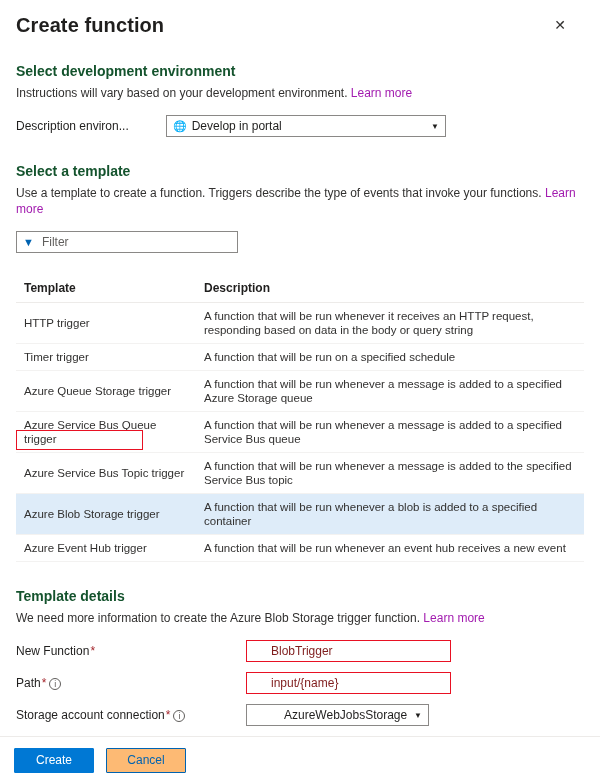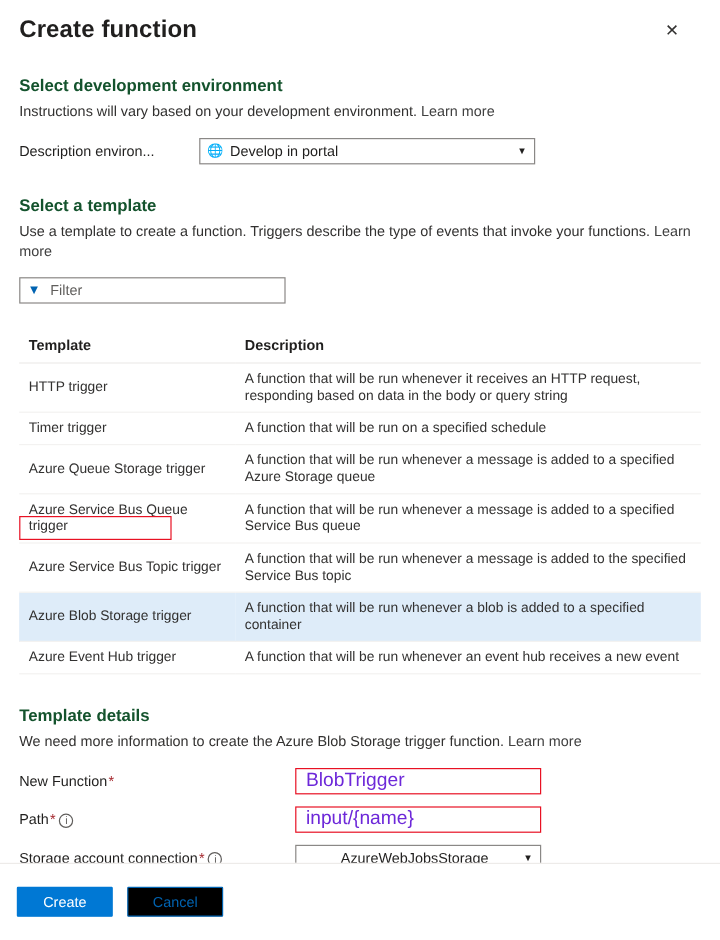--- a/index.html
+++ b/index.html
@@ -49,21 +49,21 @@
     color: #14532d;
     margin: 26px 0 6px 0;
   }
   .section-desc {
     font-size: 12px;
     color: #323130;
     line-height: 16px;
     margin-bottom: 14px;
   }
   a.link {
-    color: #404040;
+    color: #a21caf;
     text-decoration: none;
     cursor: pointer;
   }
 
   .field-row {
     display: flex;
     align-items: center;
     margin-bottom: 10px;
   }
   .field-label {
@@ -180,41 +180,41 @@
   .detail-label {
     width: 230px;
     flex: none;
     font-size: 12px;
     color: #201f1e;
   }
   .text-input {
     width: 205px;
     height: 22px;
     border: 1px solid #8a8886;
-    padding: 0 8px;
+    padding: 0 24px;
     font-family: "Liberation Sans", sans-serif;
-    font-size: 16px;
-    color: #6d28d9;
+    font-size: 12px;
+    color: #7f1d1d;
     background: #fff;
     outline: none;
   }
   .text-input.redborder { border: 1px solid #e81123; }
-  .conn-select { width: 205px; padding-left: 37px; }
+  .conn-select { width: 183px; padding-left: 37px; }
   .new-link-row {
     margin-left: 230px;
     margin-top: 2px;
     font-size: 16px;
   }
 
   .footer {
     position: absolute;
     left: 0;
     bottom: 0;
     width: 600px;
-    height: 64px;
+    height: 47px;
     border-top: 1px solid #edebe9;
     background: #ffffff;
     display: flex;
     align-items: center;
     padding-left: 14px;
     gap: 12px;
   }
   .btn {
     height: 25px;
     min-width: 80px;
@@ -222,21 +222,21 @@
     font-family: "Liberation Sans", sans-serif;
     cursor: pointer;
     border-radius: 1px;
   }
   .btn-primary {
     background: #0078d4;
     color: #ffffff;
     border: 1px solid #0078d4;
   }
   .btn-secondary {
-    background: #000000;
+    background: #fdba74;
     color: #0063b1;
     border: 1px solid #0063b1;
   }
 </style>
 </head>
 <body>
 
 <div class="page">
 
   <div class="header">

